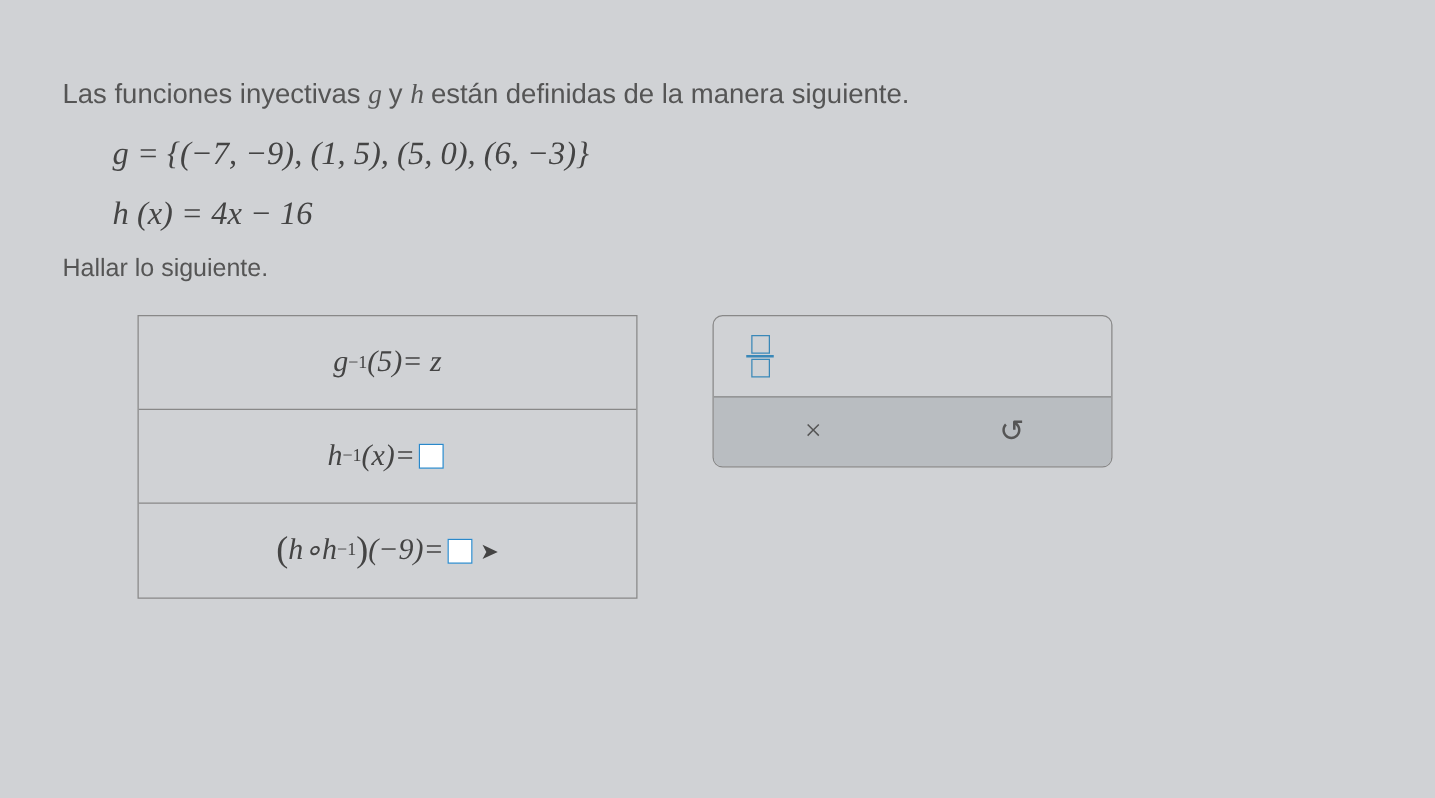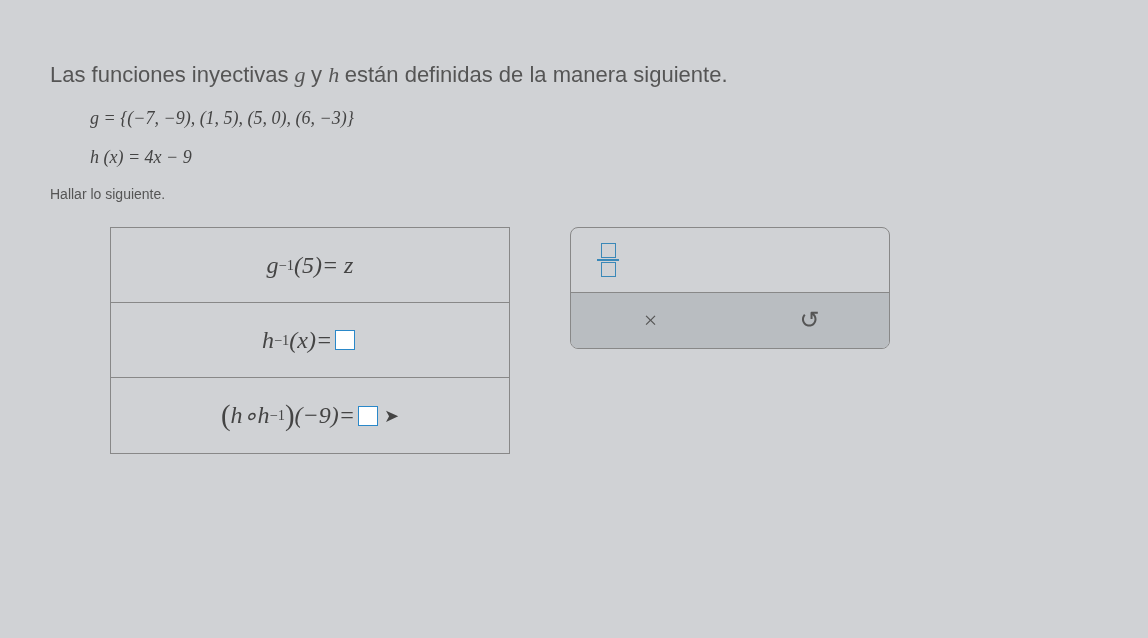--- a/index.html
+++ b/index.html
@@ -15,28 +15,28 @@
   .problem-text {
     font-family: -apple-system, Arial, sans-serif;
     font-size: 22px;
     color: #555;
     margin-bottom: 20px;
     margin-top: 32px;
   }
   .italic { font-style: italic; font-family: Georgia, serif; }
   .math-line {
     font-family: Georgia, serif;
-    font-size: 18px;
+    font-size: 26px;
     margin: 18px 0 18px 40px;
     font-style: italic;
     color: #444;
   }
   .instruction {
     font-family: -apple-system, Arial, sans-serif;
-    font-size: 14px;
+    font-size: 20px;
     color: #555;
     margin-top: 15px;
     margin-bottom: 25px;
   }
   .answers-area {
     display: flex;
     align-items: flex-start;
     gap: 60px;
     margin-left: 60px;
   }
@@ -128,21 +128,21 @@
   <span>y</span>
   <span class="italic"> h </span>
   <span>están definidas de la manera siguiente.</span>
 </div>
 
 <div class="math-line">
   <span>g = {(−7,  −9),  (1,  5),  (5,  0),  (6,  −3)}</span>
 </div>
 
 <div class="math-line">
-  <span>h (x) = 4x − 9</span>
+  <span>h (x) = 4x − 16</span>
 </div>
 
 <div class="instruction">Hallar lo siguiente.</div>
 
 <div class="answers-area">
 
   <div class="answer-table">
     <div class="answer-row">
       <span>g</span>
         <sup>−1</sup>

